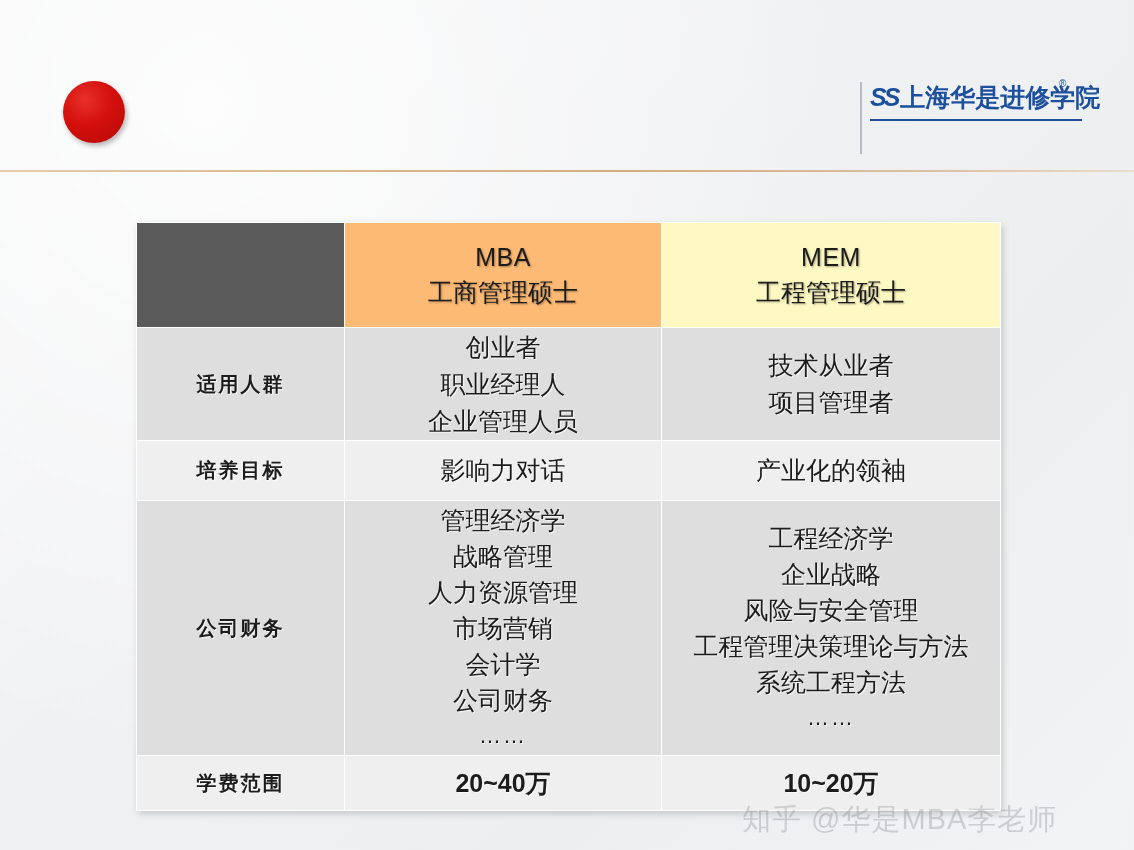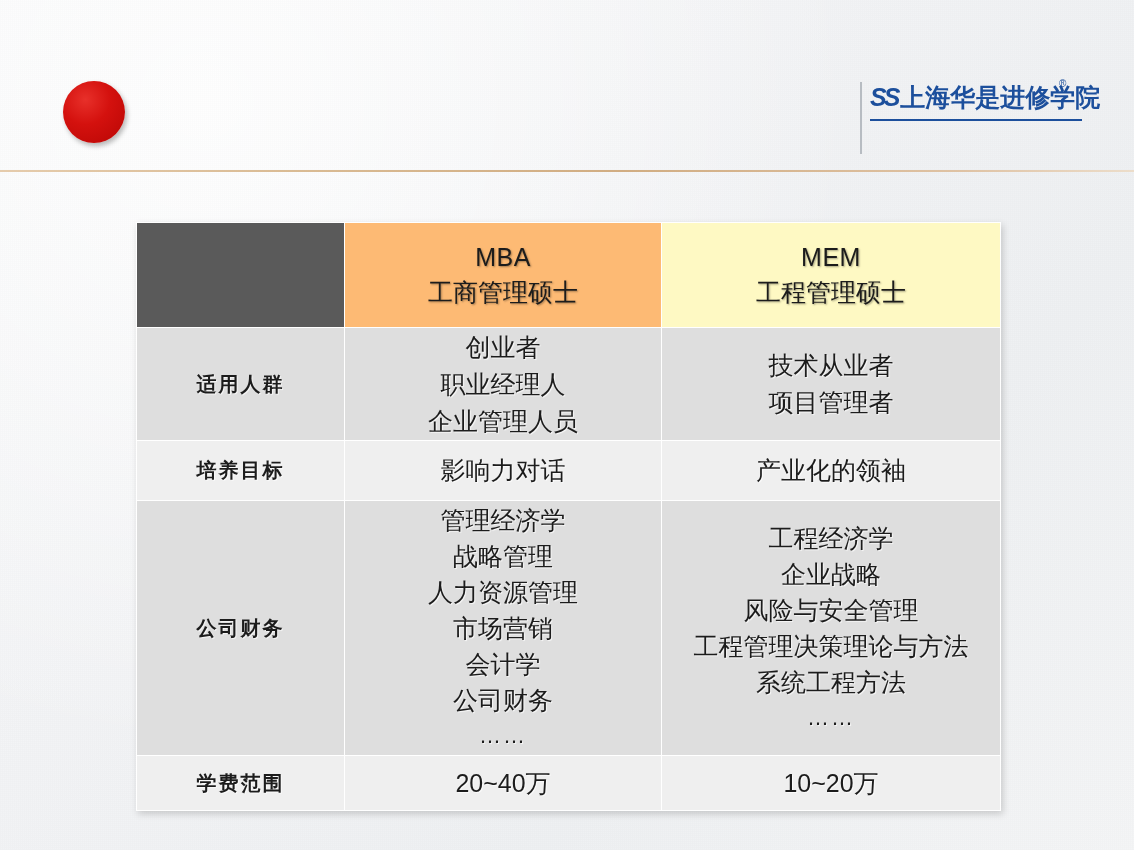--- a/index.html
+++ b/index.html
@@ -240,21 +240,21 @@
     line-height: 37px;
     text-shadow: 1px 1px 1px rgba(255,255,255,0.8);
   }
   td.cellbody.tight { line-height: 36px; }
   td.cellbody .dots { letter-spacing: 2px; font-size: 22px; display: block; }
 
   tr.r-people td { height: 112px; }
   tr.r-goal   td { height: 59px; }
   tr.r-core   td { height: 254px; }
   tr.r-fee    td { height: 54px; }
-  tr.r-fee td.cellbody { font-weight: normal; }
+  tr.r-fee td.cellbody { font-weight: bold; }
   tr.r-fee td.rowlabel { font-weight: bold; }
 
   
   #watermark {
     position: absolute;
     left: 742px;
     top: 800px;
     font-size: 29px;
     color: rgba(120,126,133,0.30);
     white-space: nowrap;
@@ -338,14 +338,15 @@
 
       <tr class="band-b r-fee">
         <td class="rowlabel">学费范围</td>
         <td class="cellbody">20~40万</td>
         <td class="cellbody">10~20万</td>
       </tr>
 
     </tbody>
   </table>
 
+  <div id="watermark">知乎 @华是MBA李老师</div>
 
 </div>
 
 </body></html>

